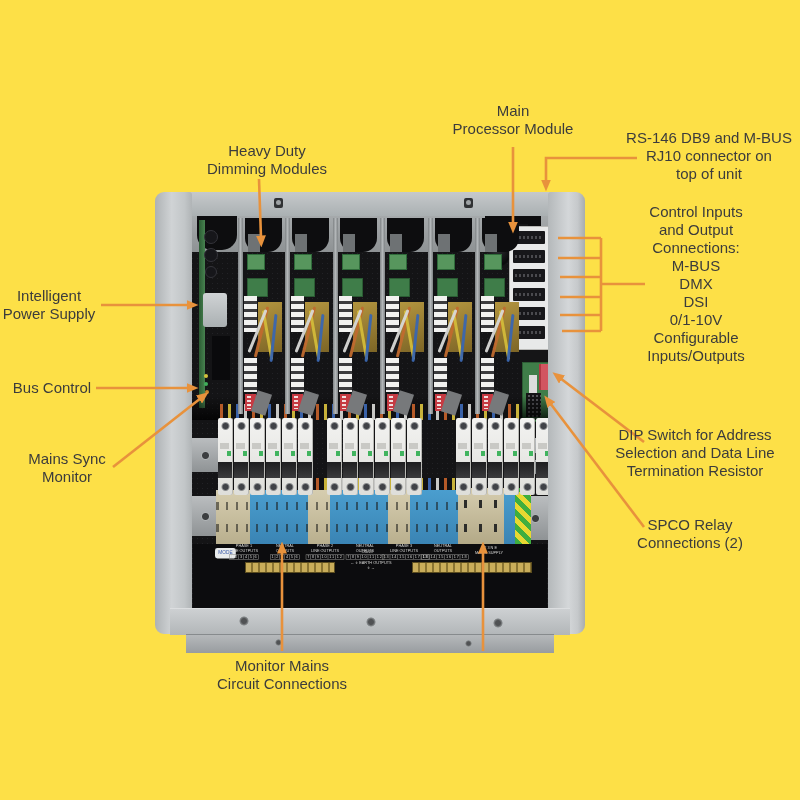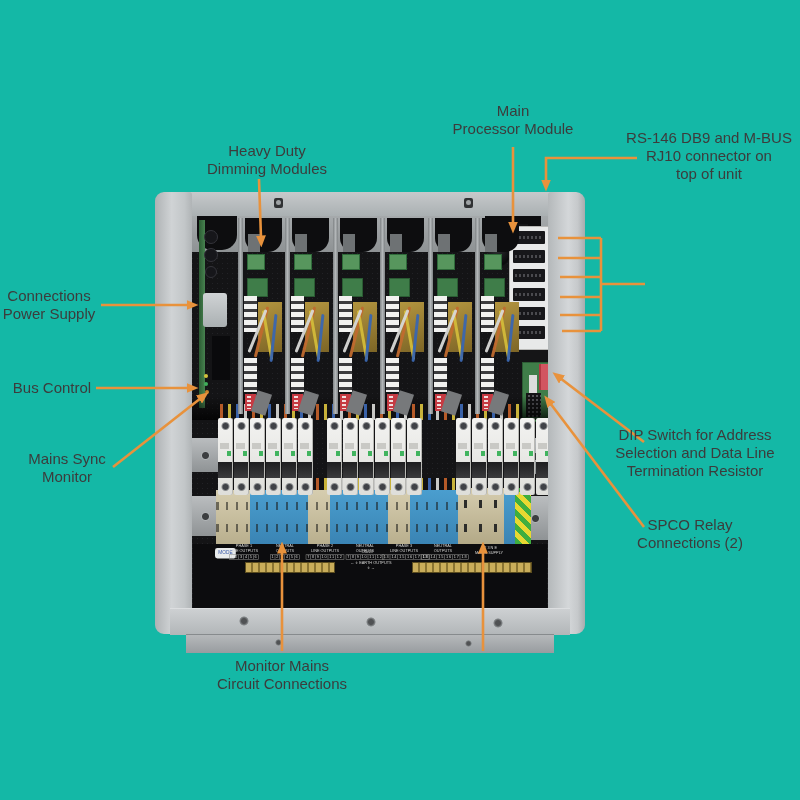--- a/index.html
+++ b/index.html
@@ -1,16 +1,16 @@
 <!DOCTYPE html>
 <html><head>
 <meta charset="utf-8">
 <style>
   html,body{margin:0;padding:0;background:#fff;}
-  #stage{position:relative;width:800px;height:800px;background:#14b8a6;overflow:hidden;
+  #stage{position:relative;width:800px;height:800px;background:#fde047;overflow:hidden;
          font-family:"Liberation Sans",sans-serif;}
   .lbl{position:absolute;font-size:15px;line-height:1.2;color:#3c3c3c;text-align:center;
        white-space:pre-line;z-index:30;}
   #callouts{position:absolute;left:0;top:0;z-index:20;pointer-events:none;}
 
   
   .flange{position:absolute;top:192px;width:37px;height:442px;z-index:2;}
   .flange.left{left:155px;border-radius:9px 3px 3px 9px;
     background:linear-gradient(90deg,#aeb2b4,#d0d3d5 45%,#c2c6c8 80%,#b0b4b6);}
   .flange.right{left:548px;border-radius:3px 9px 9px 3px;
@@ -353,21 +353,30 @@
     </g>
   </svg>
 
   <div class="lbl" style="left:423px;top:102px;width:180px;">Main
 Processor Module</div>
   <div class="lbl" style="left:619px;top:129px;width:180px;">RS-146 DB9 and M-BUS
 RJ10 connector on
 top of unit</div>
   <div class="lbl" style="left:187px;top:142px;width:160px;">Heavy Duty
 Dimming Modules</div>
-  <div class="lbl" style="left:0px;top:287px;width:98px;">Connections
+  <div class="lbl" style="left:616px;top:203px;width:160px;">Control Inputs
+and Output
+Connections:
+M-BUS
+DMX
+DSI
+0/1-10V
+Configurable
+Inputs/Outputs</div>
+  <div class="lbl" style="left:0px;top:287px;width:98px;">Intelligent
 Power Supply</div>
   <div class="lbl" style="left:2px;top:379px;width:100px;">Bus Control</div>
   <div class="lbl" style="left:17px;top:450px;width:100px;">Mains Sync
 Monitor</div>
   <div class="lbl" style="left:612px;top:426px;width:166px;">DIP Switch for Address
 Selection and Data Line
 Termination Resistor</div>
   <div class="lbl" style="left:610px;top:516px;width:160px;">SPCO Relay
 Connections (2)</div>
   <div class="lbl" style="left:200px;top:657px;width:164px;">Monitor Mains

